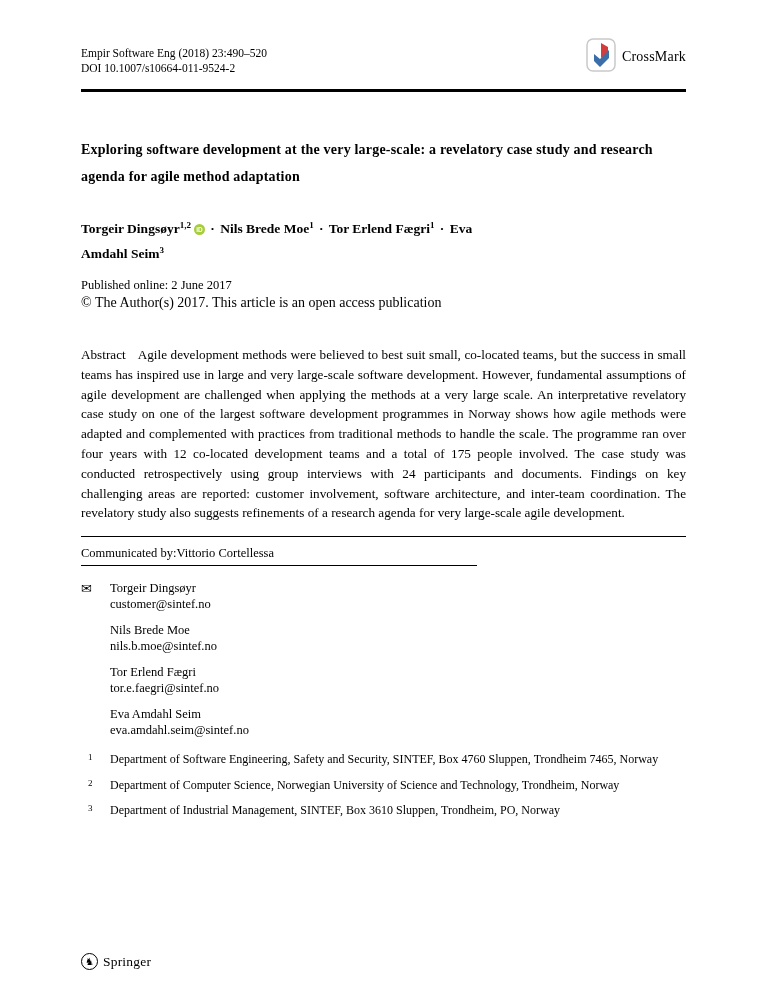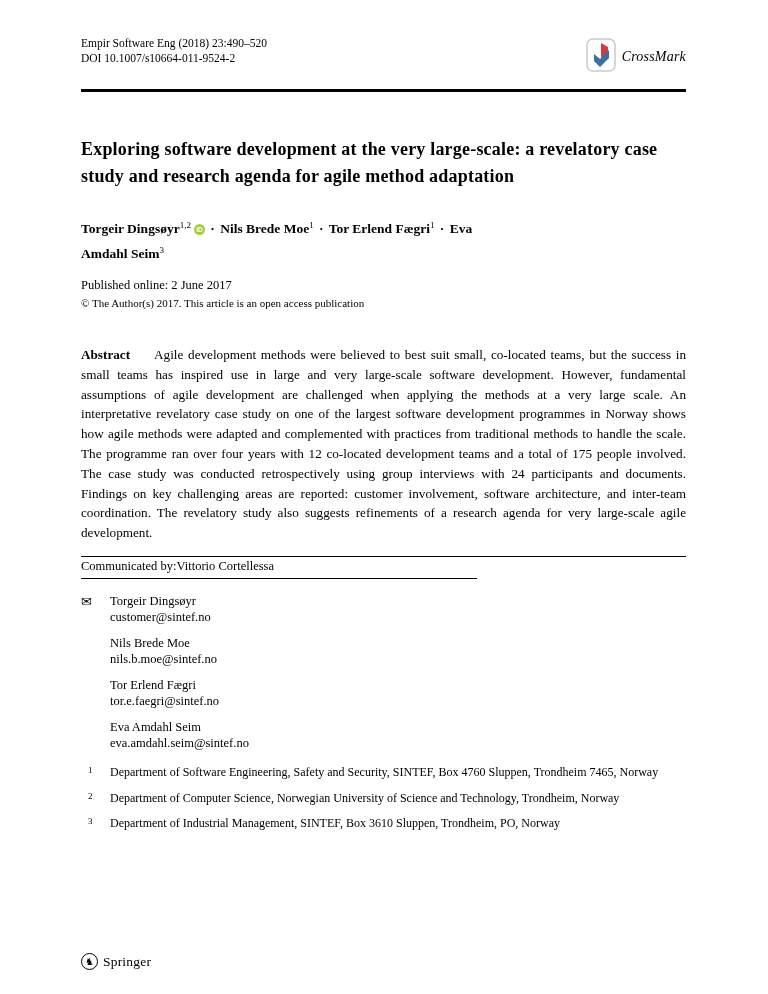--- a/index.html
+++ b/index.html
@@ -4,45 +4,45 @@
 <style>
   html,body{margin:0;padding:0;}
   body{
     width:768px;height:994px;background:#ffffff;position:relative;overflow:hidden;
     font-family:"Liberation Serif", serif;color:#000;
     -webkit-font-smoothing:antialiased;
   }
   .page{padding:36px 82px 0 81px;position:relative;}
 
   
-  .head-row{display:flex;justify-content:space-between;align-items:flex-start;}
+  .head-row{display:flex;justify-content:space-between;align-items:flex-end;}
   .head-meta{font-size:11.5px;line-height:15px;}
   .crossmark{display:flex;align-items:center;gap:6px;margin-top:2px;cursor:pointer;}
-  .crossmark-label{font-size:14px;letter-spacing:0.2px;font-style:italic;}
+  .crossmark-label{font-size:14px;letter-spacing:0.2px;}
   .rule{height:2.5px;background:#000;margin-top:13px;}
 
   
-  .title{margin-top:44px;font-size:18px;font-weight:bold;line-height:27.5px;letter-spacing:0.2px;max-width:605px;}
+  .title{margin-top:44px;font-size:14px;font-weight:bold;line-height:27.5px;letter-spacing:0.2px;max-width:605px;}
   .authors{margin-top:24px;font-size:13.5px;font-weight:bold;line-height:21px;max-width:400px;}
-  .authors sup{font-size:9px;font-weight:normal;}
+  .authors sup{font-size:9px;font-weight:bold;}
   .sep{margin:0 2px;}
   .orcid{display:inline-block;width:11px;height:11px;border-radius:50%;background:#a6ce39;color:#fff;
     font-family:"Liberation Sans",sans-serif;font-size:6.5px;font-weight:bold;line-height:11px;text-align:center;
     vertical-align:1px;margin-left:3px;}
 
   
   .published{font-size:12.5px;line-height:16px;}
-  .copyright{margin-top:2px;font-size:11px;line-height:16px;}
+  .copyright{margin-top:2px;font-size:14px;line-height:16px;}
 
   
   .abstract{margin-top:34px;font-size:13.2px;line-height:19.8px;text-align:justify;max-width:605px;}
-  .abstract-label{font-weight:bold;margin-right:24px;}
+  .abstract-label{font-weight:normal;margin-right:12px;}
 
   
-  .communicated{margin-top:10px;border-top:1px solid #000;padding-top:1px;font-size:12.5px;line-height:16px;}
+  .communicated{margin-top:10px;border-top:1px solid #000;padding-top:8px;font-size:12.5px;line-height:16px;}
   .comm-underline{width:396px;height:1px;background:#000;margin-top:4px;}
 
   
   .correspondence{margin-top:15px;}
   .corr-entry{position:relative;padding-left:29px;margin-bottom:11px;font-size:12.5px;line-height:15.5px;}
   .mail-icon{position:absolute;left:0;top:0;font-size:13px;}
 
   
   .affiliations{margin-top:14px;}
   .affil{display:flex;font-size:12px;line-height:15.5px;margin-bottom:10px;max-width:605px;}

